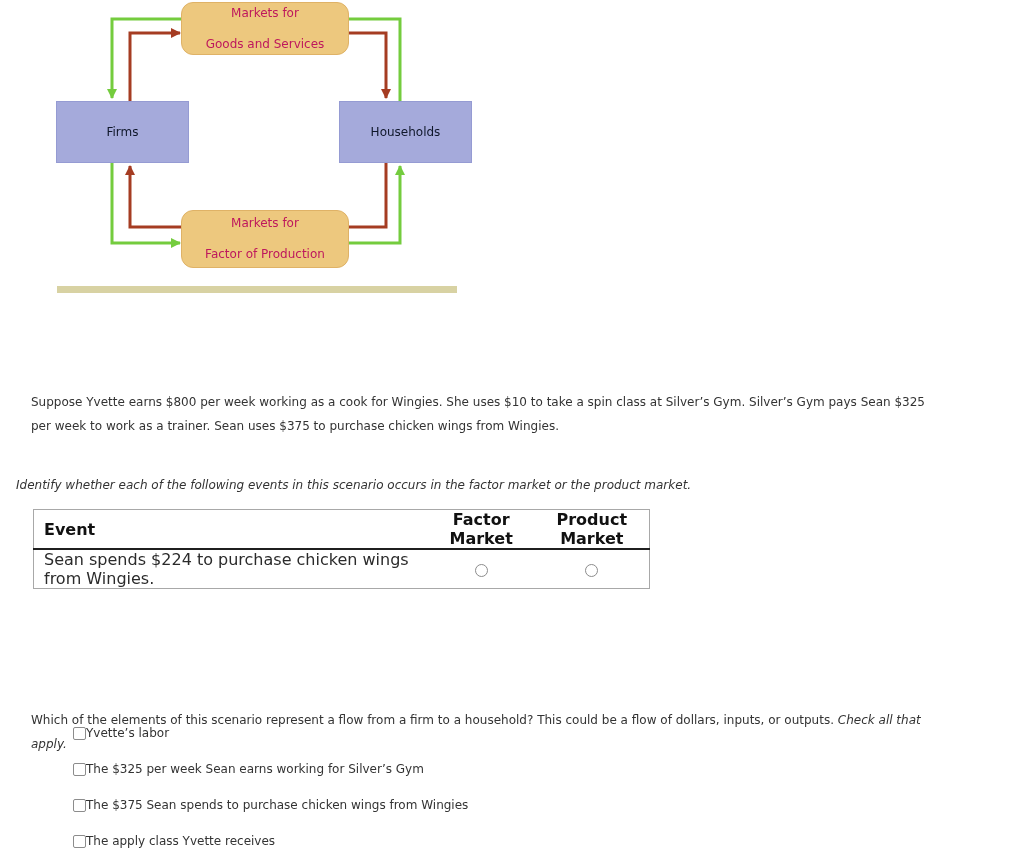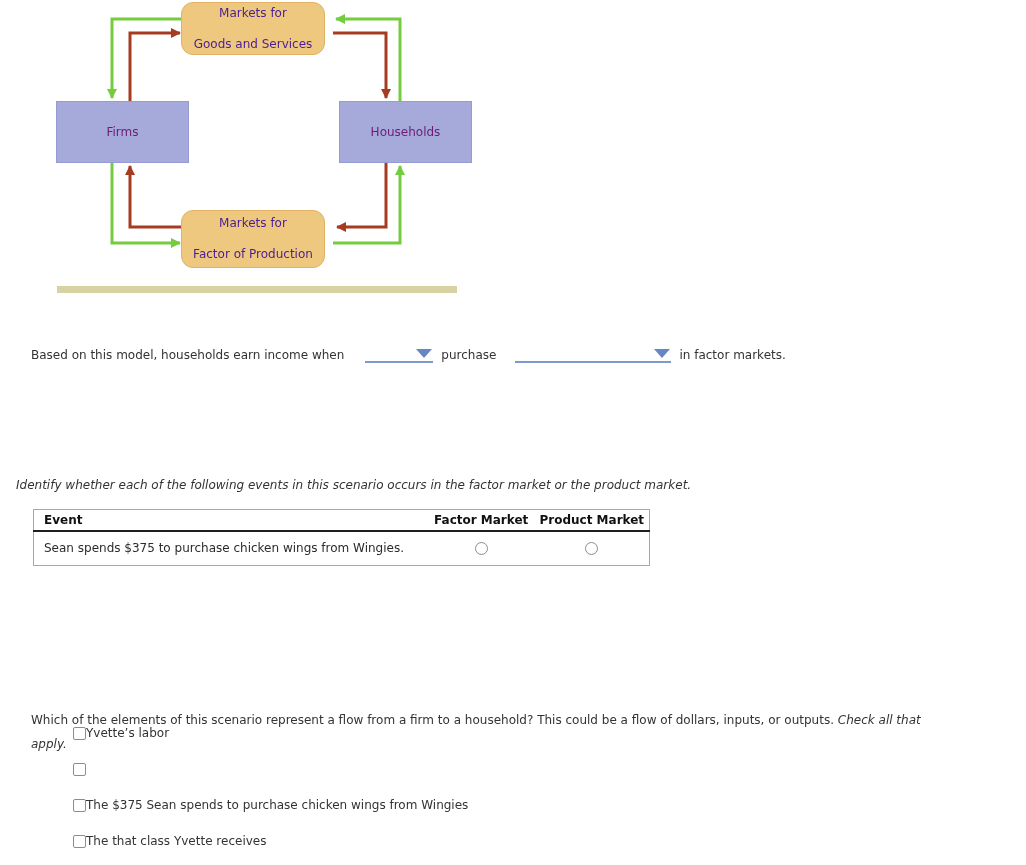--- a/index.html
+++ b/index.html
@@ -26,28 +26,28 @@
   .dbox {
     position: absolute;
     display: flex; flex-direction: column;
     align-items: center; justify-content: center;
     text-align: center; line-height: 15px;
   }
   .market-box {
     background: var(--market_box);
     border: 1px solid #dfb266;
     border-radius: 12px;
-    color: #4c1d95;
-    width: 144px;
+    color: #be185d;
+    width: 168px;
     gap: 16px;
   }
   .agent-box {
     background: var(--agent_box);
     border: 1px solid #959bd3;
-    color: #701a75;
+    color: #0f172a;
     width: 133px; height: 62px;
   }
   .box-market-top    { left: 181px; top: 2px;  height: 53px; }
   .box-firms         { left: 56px;  top: 101px; }
   .box-households    { left: 323px; top: 101px; margin-left: 16px; }
   .box-market-bottom { left: 181px; top: 210px; height: 58px; }
   .diagram-divider {
     position: absolute; left: 57px; top: 286px;
     width: 400px; height: 7px;
     background: var(--divider);
@@ -90,21 +90,21 @@
     position: absolute; left: 31px; top: 661px;
     width: 912px; line-height: 24px; margin-top: 47px;
   }
   .q2 em { font-style: italic; }
 
   
   .events-table {
     position: absolute; left: 33px; top: 509px;
     width: 617px;
     border-collapse: collapse;
-    font-size: 12px; color: #2b2b2b;
+    font-size: 16px; color: #2b2b2b;
     border: 1px solid #a8a8a8;
   }
   .events-table th {
     height: 21px;
     font-weight: bold; color: #111111;
     border-bottom: 2px solid #1f1f1f;
     text-align: center; vertical-align: middle;
     padding: 0;
   }
   .events-table th.ev-col { text-align: left; padding-left: 10px; }
@@ -175,75 +175,64 @@
     <div class="dbox agent-box box-households">
       <span>Households</span>
     </div>
     <div class="dbox market-box box-market-bottom">
       <span>Markets for</span>
       <span>Factor of Production</span>
     </div>
     <div class="diagram-divider"></div>
   </div>
 
-  <div class="q1">
-    <span>Based on this model, households earn income when</span>
-    <span class="dropdown dd1">
-      <span class="dd-value"></span>
-      <span class="caret"></span>
-    </span>
-    <span>purchase</span>
-    <span class="dropdown dd2">
-      <span class="dd-value"></span>
-      <span class="caret"></span>
-    </span>
-    <span>in factor markets.</span>
-  </div>
-
+
+  <div class="scenario">Suppose Yvette earns $800 per week working as a cook for Wingies. She uses $10 to take a spin class at Silver’s Gym. Silver’s Gym pays Sean $325 per week to work as a trainer. Sean uses $375 to purchase chicken wings from Wingies.</div>
 
   <div class="instruction">Identify whether each of the following events in this scenario occurs in the factor market or the product market.</div>
 
   <table class="events-table">
     <colgroup>
         <col class="col-event">
         <col class="col-factor">
         <col class="col-product">
       </colgroup>
     <thead>
       <tr>
         <th class="ev-col">Event</th>
         <th>Factor Market</th>
         <th>Product Market</th>
       </tr>
     </thead>
     <tbody>
       <tr>
-        <td class="ev-cell">Sean spends $375 to purchase chicken wings from Wingies.</td>
+        <td class="ev-cell">Sean spends $224 to purchase chicken wings from Wingies.</td>
         <td><span class="radio"></span></td>
         <td><span class="radio"></span></td>
       </tr>
     </tbody>
   </table>
 
   <div class="q2">
     <span>Which of the elements of this scenario represent a flow from a firm to a household? This could be a flow of dollars, inputs, or outputs.</span>
     <em>Check all that apply.</em>
   </div>
 
   <div class="options">
     <div class="option-row">
       <span class="checkbox"></span>
       <span class="option-label">Yvette’s labor</span>
     </div>
     <div class="option-row">
       <span class="checkbox"></span>
+      <span class="option-label">The $325 per week Sean earns working for Silver’s Gym</span>
     </div>
     <div class="option-row">
       <span class="checkbox"></span>
       <span class="option-label">The $375 Sean spends to purchase chicken wings from Wingies</span>
     </div>
     <div class="option-row">
       <span class="checkbox"></span>
-      <span class="option-label">The that class Yvette receives</span>
+      <span class="option-label">The apply class Yvette receives</span>
     </div>
   </div>
 
 </div>
 
 </body></html>

